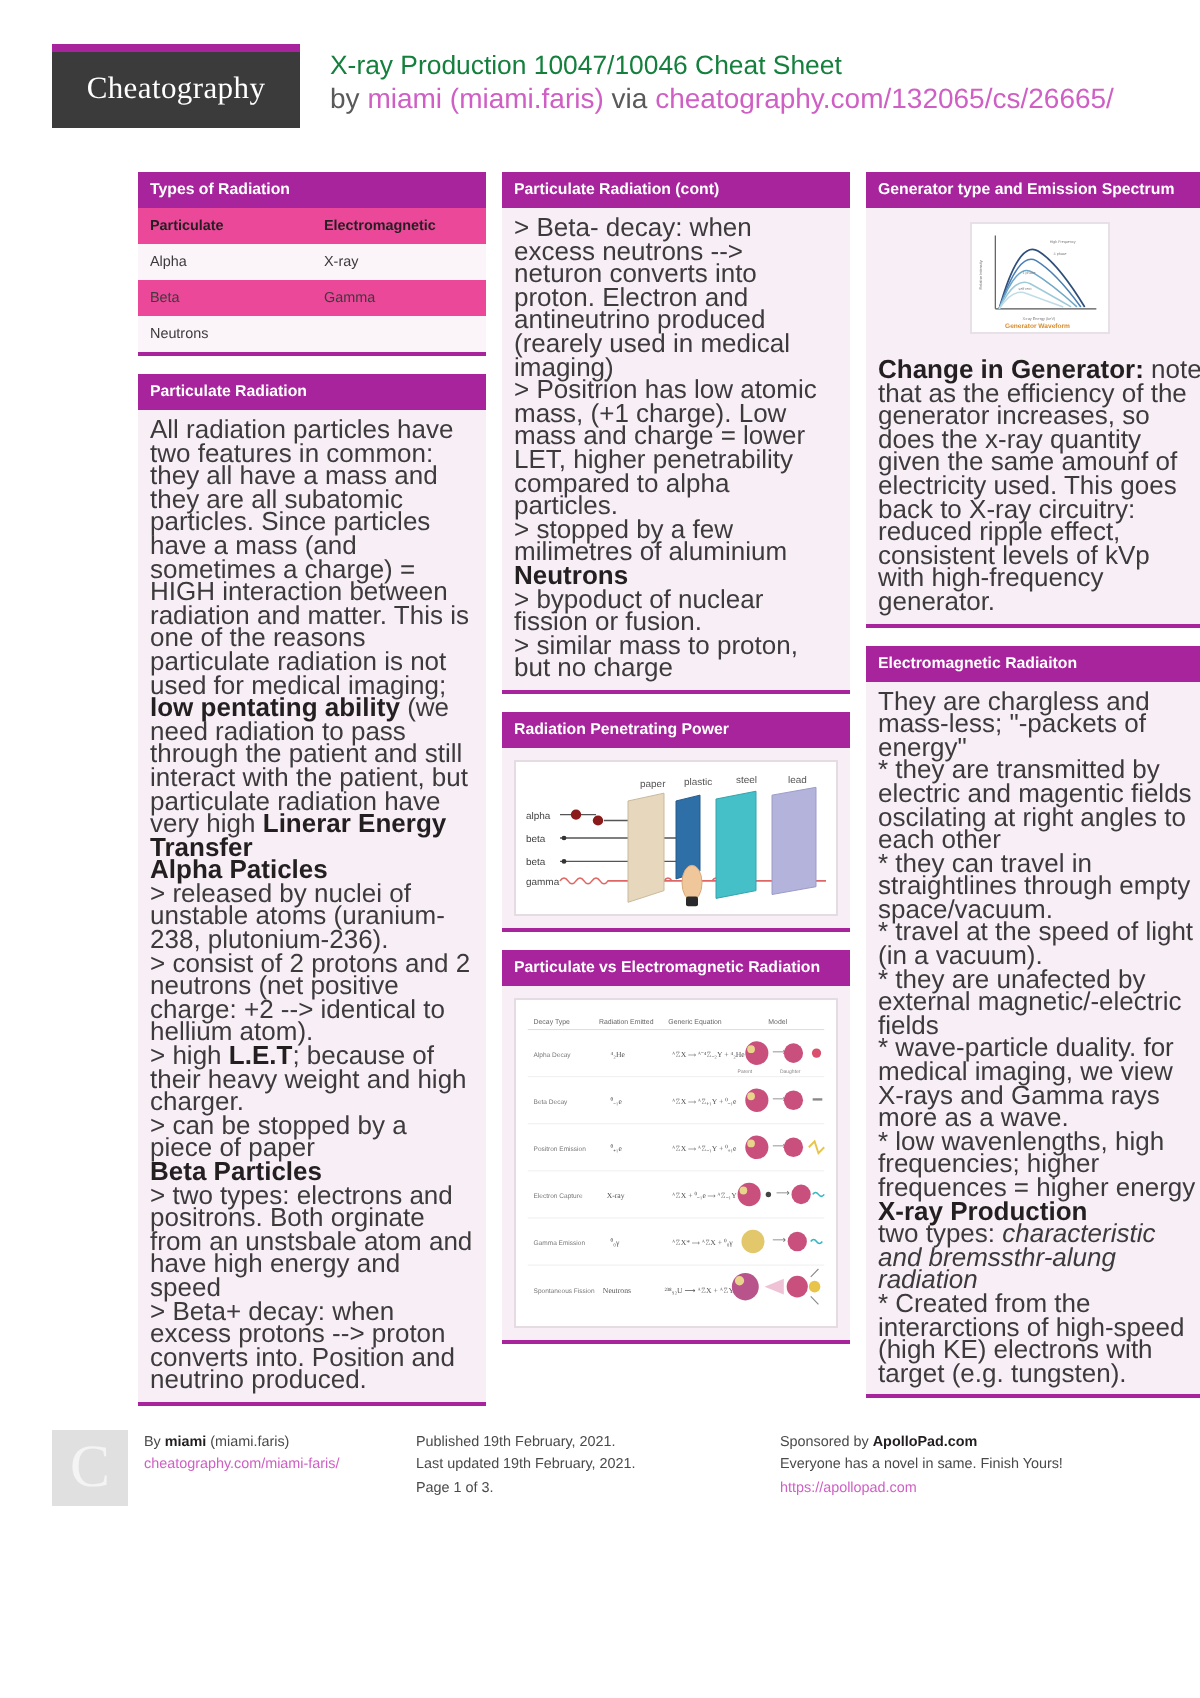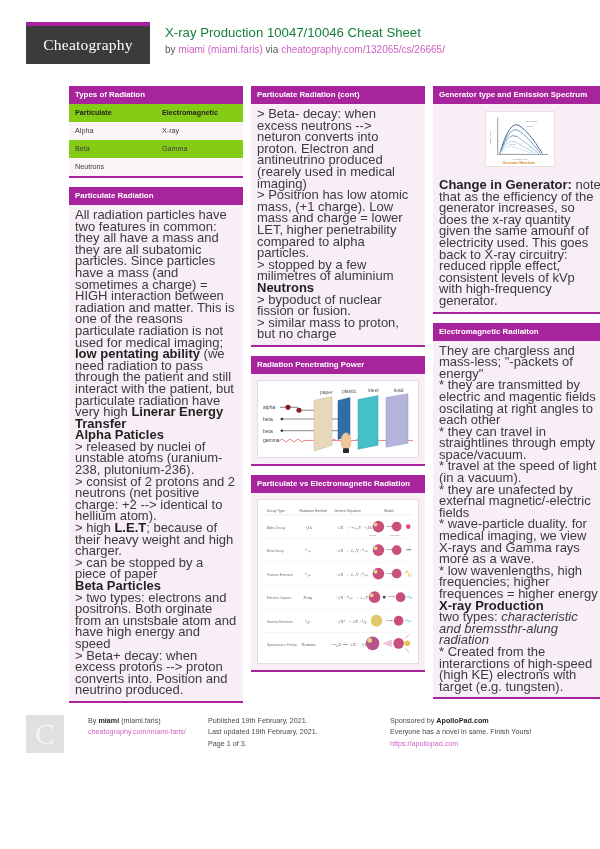--- a/index.html
+++ b/index.html
@@ -52,21 +52,21 @@
     padding-top: 3px;
   }
   .sheet-title {
     color: #15803d;
     font-size: 13.2px;
     line-height: 16px;
     font-weight: 400;
     margin: 0 0 3px 0;
   }
   .byline {
-    font-size: 10px;
+    font-size: 14px;
     color: #5a5a5a;
     line-height: 11px;
   }
   .byline .author { color: #cf5fc4; }
   .byline .src { color: #cf5fc4; }
 
   
   .columns {
     display: flex;
     gap: 8px;
@@ -109,21 +109,21 @@
     font-size: 7.2px;
   }
   table.kv td {
     padding: 4px 6px;
     line-height: 10px;
     color: #3d3a3c;
     vertical-align: top;
     width: 50%;
   }
   table.kv tr.hdr td { font-weight: bold; color: #231f20; }
-  table.kv tr.odd td { background: #84cc16; }
+  table.kv tr.odd td { background: #ec4899; }
   table.kv tr.even td { background: #fbf5fa; }
 
   
   .fig-wrap {
     background: #f7eef6;
     padding: 6px;
   }
   .fig {
     background: #ffffff;
     border: 1px solid #e4dbe3;
@@ -159,21 +159,21 @@
     gap: 8px;
     margin-top: 3px;
   }
   .fcol {
     width: 174px;
     flex: 0 0 174px;
     font-size: 7.2px;
     line-height: 11.5px;
     color: #4a4a4a;
   }
-  .fcol.with-avatar { display: flex; gap: 24px; }
+  .fcol.with-avatar { display: flex; gap: 8px; }
   .avatar {
     width: 38px; height: 38px;
     flex: 0 0 38px;
     background: #e0e0e0;
     color: #f4f4f4;
     font-family: "Liberation Serif", serif;
     font-size: 30px;
     line-height: 38px;
     text-align: center;
   }

